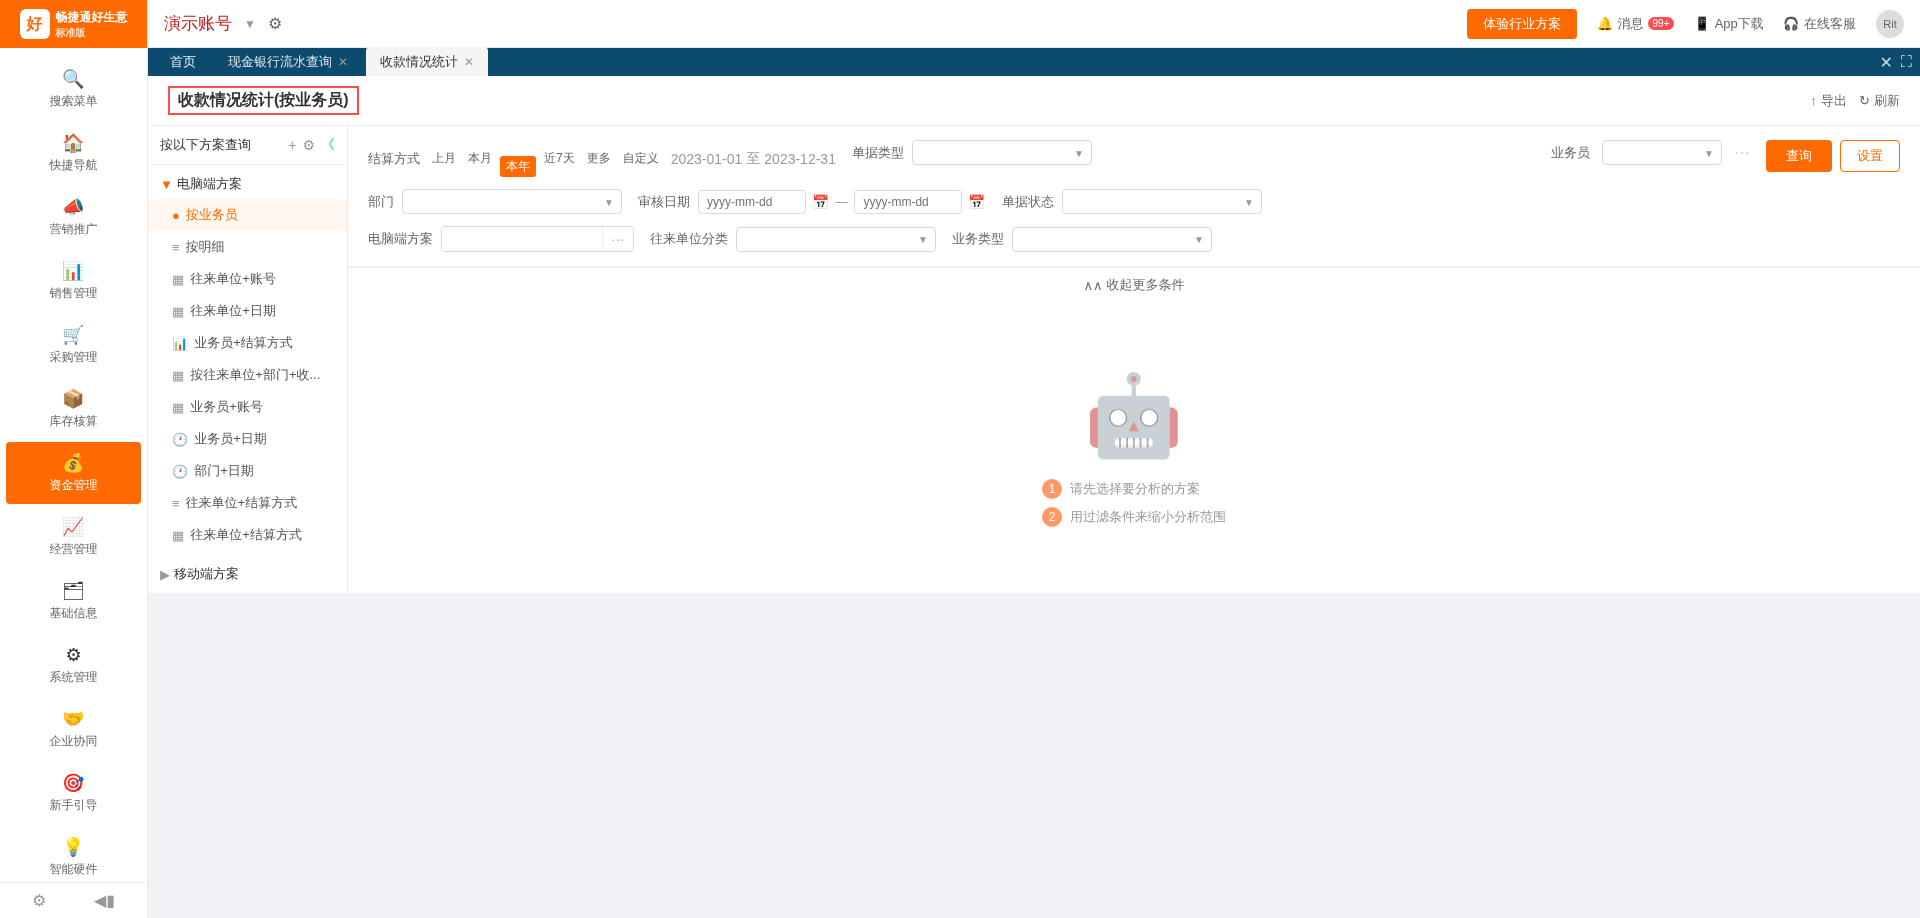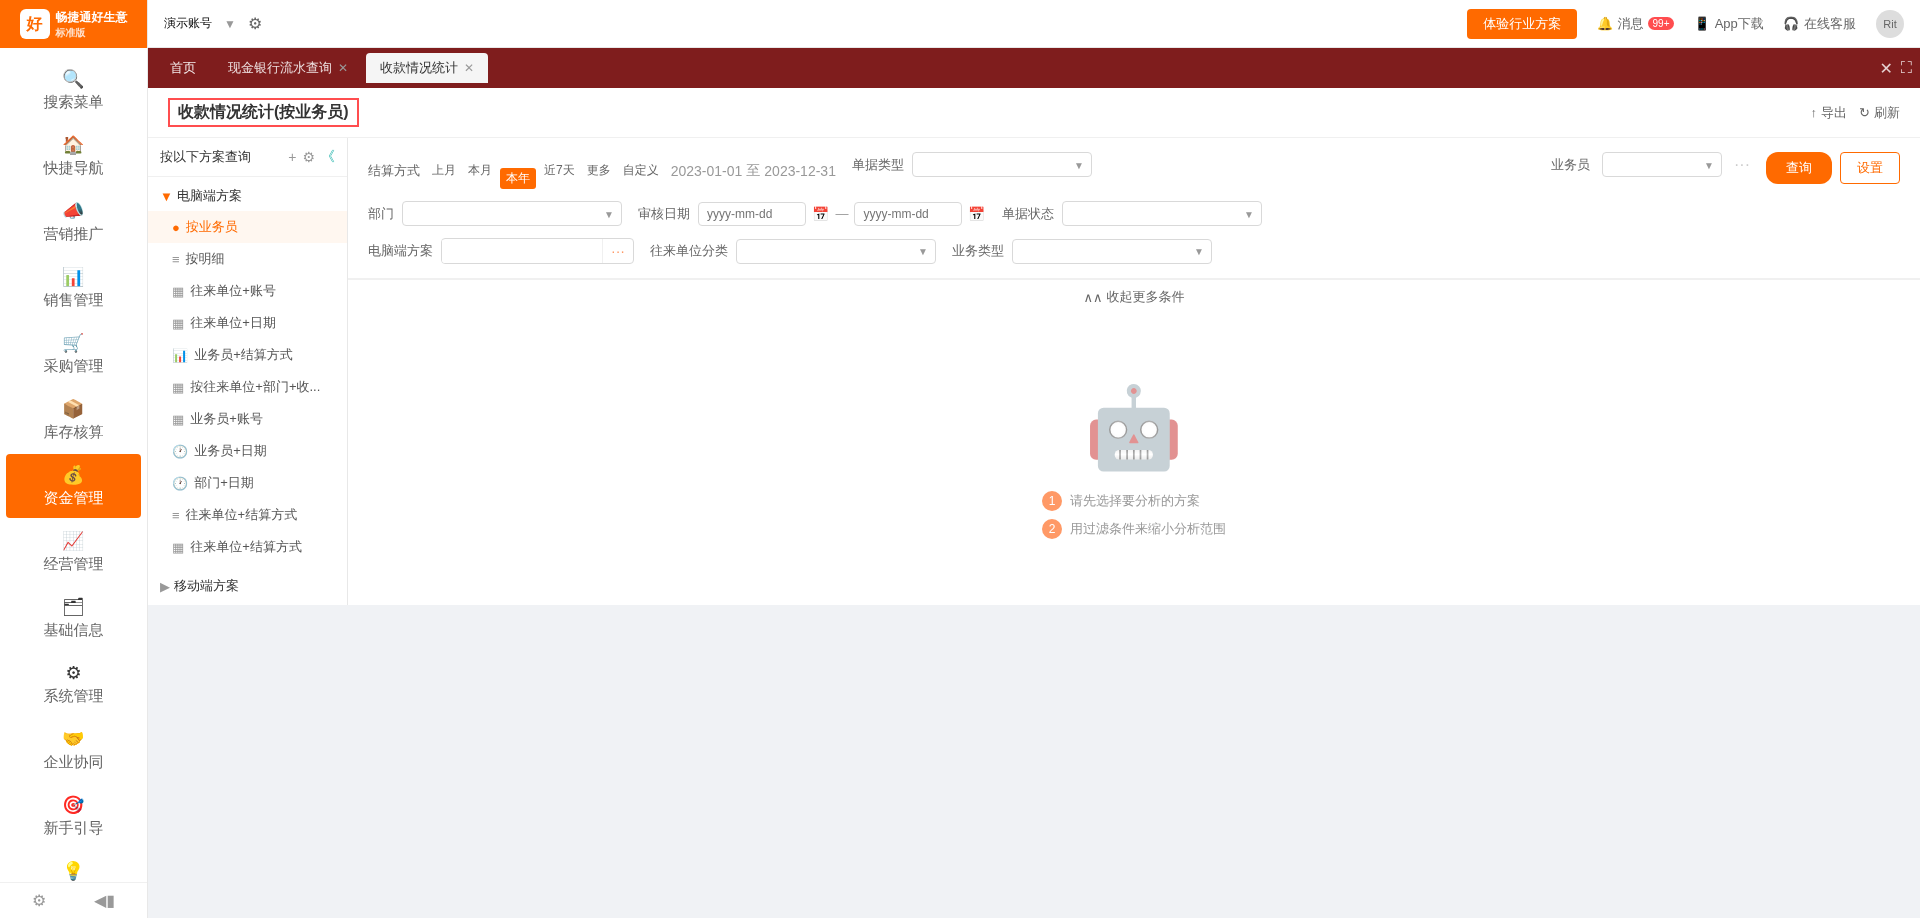--- a/index.html
+++ b/index.html
@@ -12,41 +12,41 @@
 
     
     .sidebar-header { height: 48px; background: #ff6a00; display: flex; align-items: center; justify-content: center; }
     .sidebar-logo { display: flex; align-items: center; gap: 6px; color: #fff; font-size: 14px; font-weight: bold; }
     .logo-icon { width: 30px; height: 30px; background: #fff; border-radius: 6px; display: flex; align-items: center; justify-content: center; color: #ff6a00; font-weight: bold; font-size: 16px; }
 
     
     .sidebar-nav { flex: 1; overflow-y: auto; padding: 8px 0; }
     .sidebar-item { display: flex; flex-direction: column; align-items: center; padding: 10px 4px; cursor: pointer; border-radius: 4px; margin: 2px 6px; }
     .sidebar-item-icon { font-size: 18px; margin-bottom: 3px; }
-    .sidebar-item-label { font-size: 15px; color: #666; text-align: right; }
+    .sidebar-item-label { font-size: 12px; color: #666; text-align: right; }
     .sidebar-item.highlighted { background: #ff6a00; border-radius: 4px; }
     .sidebar-item.highlighted .sidebar-item-label { color: #fff; }
     .sidebar-item.highlighted .sidebar-item-icon { color: #fff; }
 
     
     .sidebar-footer { padding: 8px 0; border-top: 1px solid #f0f0f0; display: flex; justify-content: space-around; padding: 8px; }
     .sidebar-footer-btn { cursor: pointer; color: #999; font-size: 16px; }
 
     
     .topbar { height: 48px; background: #fff; border-bottom: 1px solid #e8e8e8; display: flex; align-items: center; padding: 0 16px; gap: 12px; }
-    .topbar-user { font-size: 12px; color: #000000; }
+    .topbar-user { font-size: 17px; color: #b91c1c; }
     .topbar-btn { display: flex; align-items: center; gap: 4px; cursor: pointer; color: #666; font-size: 13px; }
     .badge { background: #ff4d4f; color: #fff; border-radius: 10px; font-size: 10px; padding: 1px 5px; }
     .trial-btn { background: #ff6a00; color: #fff; border: none; border-radius: 4px; padding: 6px 16px; cursor: pointer; font-size: 13px; }
     .gear-icon { cursor: pointer; color: #666; font-size: 16px; }
     .dropdown-arrow { color: #999; font-size: 12px; cursor: pointer; }
     .user-avatar { width: 28px; height: 28px; border-radius: 50%; background: #ddd; display: flex; align-items: center; justify-content: center; font-size: 11px; color: #666; }
 
     
-    .tabbar { height: 40px; background: #7f1d1d; display: flex; align-items: center; padding: 0 8px; gap: 4px; }
+    .tabbar { height: 28px; background: #0c4a6e; display: flex; align-items: center; padding: 0 8px; gap: 4px; }
     .tab { display: flex; align-items: center; padding: 6px 14px; border-radius: 4px 4px 0 0; cursor: pointer; font-size: 13px; color: rgba(255,255,255,0.85); gap: 6px; }
     .tab.active { background: #f5f5f5; color: #333; }
     .tab-close { font-size: 12px; color: #999; cursor: pointer; }
     .tab-home { color: rgba(255,255,255,0.9); font-size: 13px; padding: 6px 14px; cursor: pointer; }
     .tabbar-actions { margin-left: auto; display: flex; align-items: center; gap: 8px; }
     .tabbar-btn { color: rgba(255,255,255,0.8); cursor: pointer; font-size: 16px; }
 
     
     .page-content { flex: 1; overflow: auto; background: #f0f2f5; }
     .page-header { background: #fff; padding: 10px 20px; display: flex; align-items: center; justify-content: space-between; border-bottom: 1px solid #f0f0f0; }
@@ -80,21 +80,21 @@
     .date-shortcut.active { background: #ff6a00; color: #fff; border-radius: 3px; padding: 2px 6px; margin-top: 16px; }
     .date-range { font-size: 14px; color: #999; display: flex; align-items: center; gap: 4px; }
     .filter-select { border: 1px solid #d9d9d9; border-radius: 4px; padding: 4px 28px 4px 8px; font-size: 13px; color: #999; background: #fff; min-width: 180px; appearance: none; cursor: pointer; position: relative; }
     .select-wrapper { position: relative; display: inline-block; }
     .select-wrapper::after { content: '▼'; position: absolute; right: 8px; top: 50%; transform: translateY(-50%); color: #999; font-size: 10px; pointer-events: none; }
 
     .audit-date-group { display: flex; align-items: center; gap: 6px; }
     .audit-date-input { border: 1px solid #d9d9d9; border-radius: 4px; padding: 4px 28px 4px 8px; font-size: 12px; color: #bbb; width: 108px; }
     .calendar-icon { color: #bbb; cursor: pointer; font-size: 14px; }
     .audit-separator { color: #999; }
-    .btn-query { background: #ff6a00; color: #fff; border: none; border-radius: 12px; padding: 6px 20px; cursor: pointer; font-size: 13px; }
+    .btn-query { background: #ff6a00; color: #fff; border: none; border-radius: 4px; padding: 6px 20px; cursor: pointer; font-size: 13px; }
     .btn-settings { background: #fff; color: #ff6a00; border: 1px solid #ff6a00; border-radius: 4px; padding: 6px 16px; cursor: pointer; font-size: 13px; }
 
     .collapse-bar { display: flex; align-items: center; justify-content: center; padding: 8px; cursor: pointer; color: #666; font-size: 13px; gap: 4px; border-top: 1px solid #f0f0f0; background: #fff; }
 
     
     .empty-state { flex: 1; display: flex; flex-direction: column; align-items: center; justify-content: center; background: #fff; margin: 0; gap: 16px; }
     .empty-tips { display: flex; flex-direction: column; gap: 8px; }
     .empty-tip { display: flex; align-items: center; gap: 8px; color: #999; font-size: 13px; }
     .tip-num { width: 20px; height: 20px; border-radius: 50%; background: #ff9966; color: #fff; display: flex; align-items: center; justify-content: center; font-size: 12px; flex-shrink: 0; }
     .unit-input-wrapper { display: flex; align-items: center; border: 1px solid #d9d9d9; border-radius: 4px; overflow: hidden; flex: 1; }

